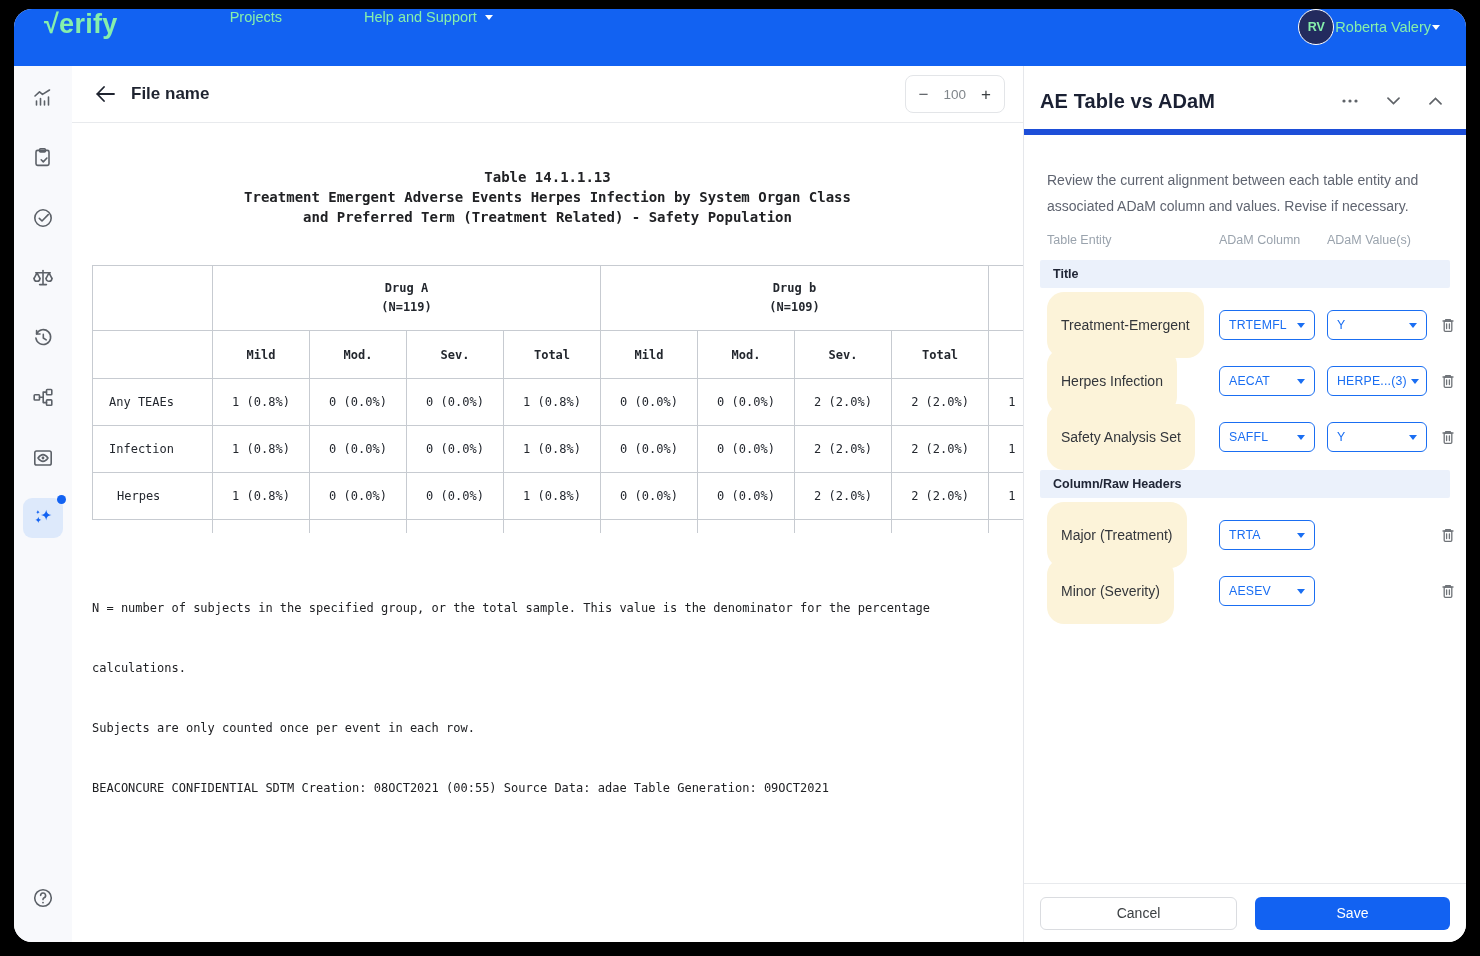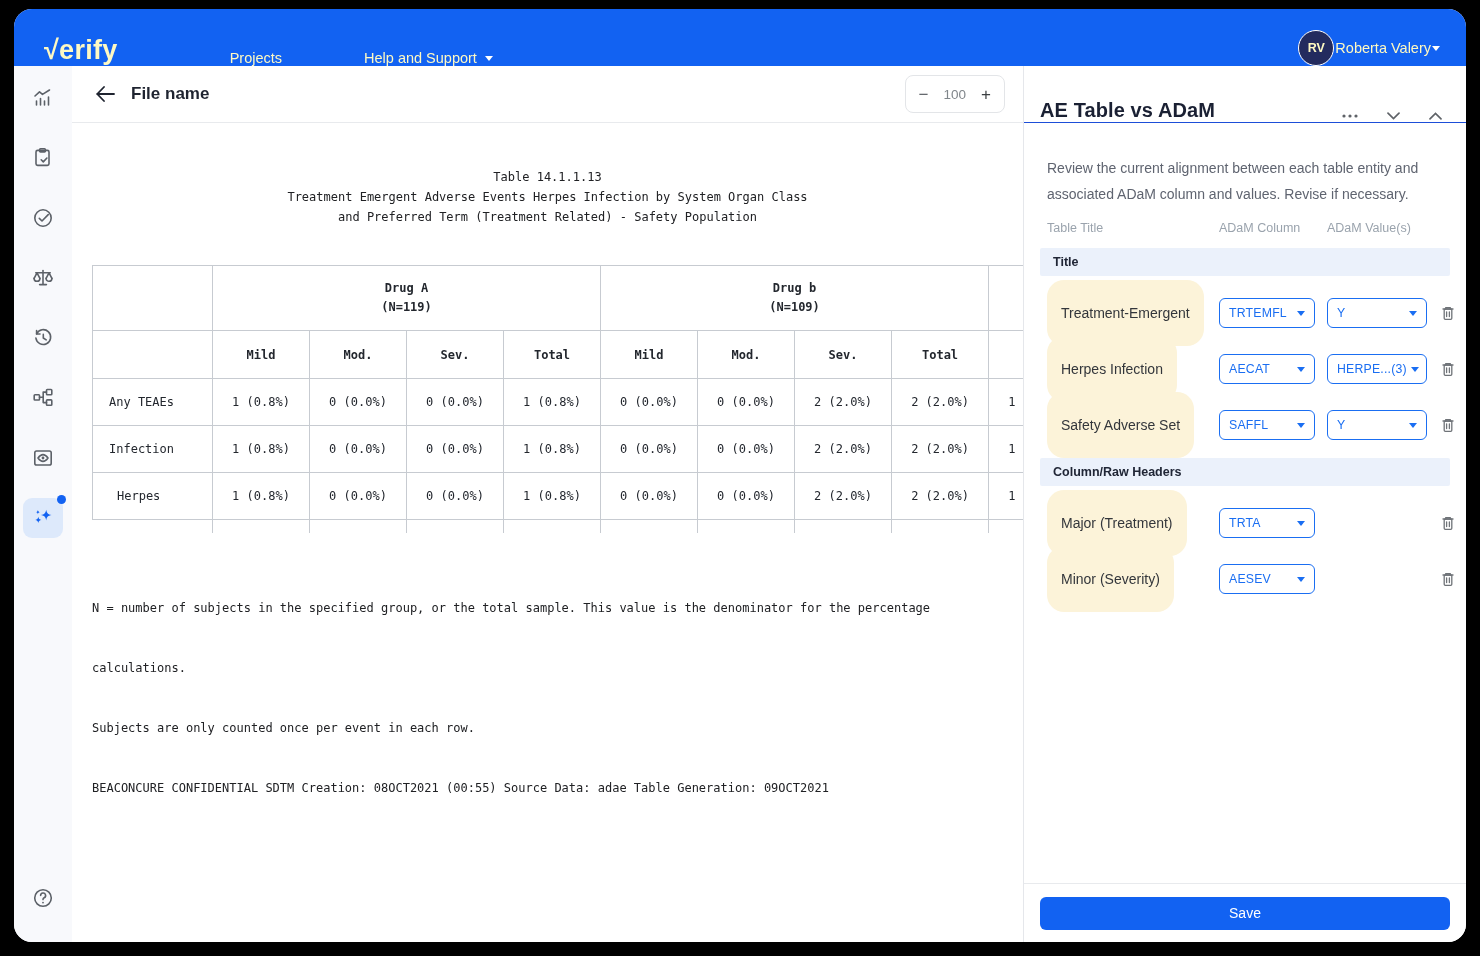--- a/index.html
+++ b/index.html
@@ -1,20 +1,20 @@
 <!DOCTYPE html>
 <html><head>
 <meta charset="utf-8">
 <style>
   html,body{margin:0;padding:0;background:#000;width:1480px;height:956px;overflow:hidden;
     font-family:"Liberation Sans",sans-serif;-webkit-font-smoothing:antialiased;}
   .frame{position:absolute;left:14px;right:14px;top:9px;bottom:14px;background:#fff;
     border-radius:18px;overflow:hidden;display:flex;flex-direction:column;}
   
-  .topbar{height:57px;flex:0 0 57px;background:#1262F2;display:flex;align-items:flex-end;color:#fef9c3;}
+  .topbar{height:57px;flex:0 0 57px;background:#1262F2;display:flex;align-items:flex-start;color:#86efac;}
   .brand{margin-left:30px;font-size:27px;font-weight:700;letter-spacing:.3px;cursor:pointer;}
   .topnav{margin-left:112px;display:flex;align-items:center;gap:82px;font-size:14.5px;}
   .topnav .navitem{display:flex;align-items:center;gap:8px;cursor:pointer;}
   .caret-down{width:0;height:0;border-left:4.5px solid transparent;border-right:4.5px solid transparent;border-top:5px solid #fff;display:inline-block;}
   .userbox{margin-left:auto;margin-right:26px;display:flex;align-items:center;gap:1px;font-size:14.5px;cursor:pointer;}
   .avatar{width:34px;height:34px;border-radius:50%;background:#232B5E;border:1.5px solid #fff;
     display:flex;align-items:center;justify-content:center;font-size:12.5px;font-weight:700;}
   
   .app-body{flex:1;display:flex;min-height:0;}
   .sidebar{width:58px;flex:0 0 58px;background:#F8F9FC;display:flex;flex-direction:column;align-items:center;padding-top:12px;gap:20px;}
@@ -27,36 +27,36 @@
   
   .main{flex:1;min-width:0;display:flex;flex-direction:column;background:#fff;}
   .main-header{height:56px;flex:0 0 56px;display:flex;align-items:center;padding:0 18px 0 22px;border-bottom:1px solid #E8EAED;}
   .back-btn{background:none;border:none;padding:2px;cursor:pointer;display:flex;}
   .file-title{font-size:17px;font-weight:700;color:#1F2430;margin-left:14px;}
   .zoom-box{margin-left:auto;display:flex;align-items:center;border:1px solid #E3E5E8;border-radius:8px;height:36px;padding:0 11px;gap:13px;background:#fff;}
   .zoom-btn{background:none;border:none;font-size:17px;line-height:1;color:#5F6368;cursor:pointer;padding:0 2px;font-family:"Liberation Sans",sans-serif;}
   .zoom-btn.plus{color:#3C4043;}
   .zoom-val{font-size:13.5px;color:#80868B;}
   .canvas{flex:1;overflow:hidden;}
-  .doc-title{margin-top:44px;text-align:center;font-family:"DejaVu Sans Mono",monospace;font-size:12px;font-weight:400;color:#202124;line-height:20px;}
+  .doc-title{margin-top:44px;text-align:center;font-family:"DejaVu Sans Mono",monospace;font-size:14px;font-weight:700;color:#202124;line-height:20px;}
   .clin-wrap{margin:38px 0 0 20px;}
   table.clin{border-collapse:collapse;table-layout:fixed;width:993px;
     font-family:"DejaVu Sans Mono",monospace;font-size:12px;color:#23272E;background:#fff;}
   table.clin td{border:1px solid #C7CBD1;text-align:center;padding:0;overflow:hidden;white-space:nowrap;}
   table.clin tr.grp td{height:64px;font-weight:700;line-height:19px;}
   table.clin tr.sub td{height:47px;font-weight:700;}
   table.clin tr.dat td{height:46px;}
   table.clin td.lbl{text-align:left;padding-left:16px;}
   table.clin td.lbl.ind1{padding-left:24px;}
   table.clin tr.stub td{height:13px;border-bottom:none;}
   table.clin tr.stub td.lbl{border-left:none;}
   .footnotes{margin:25px 0 0 20px;font-family:"DejaVu Sans Mono",monospace;font-size:12px;color:#202124;line-height:20px;white-space:pre;}
   
   .panel{width:442px;flex:0 0 442px;border-left:1px solid #E5E7EB;display:flex;flex-direction:column;background:#fff;}
-  .panel-header{height:56px;flex:0 0 56px;display:flex;align-items:flex-end;padding:0 22px 0 16px;border-bottom:1px solid #1d4ed8;}
+  .panel-header{height:56px;flex:0 0 56px;display:flex;align-items:center;padding:0 22px 0 16px;border-bottom:6px solid #1d4ed8;margin-top:7px;}
   .panel-title{font-size:20px;font-weight:700;color:#1A2033;letter-spacing:.1px;}
   .panel-hicons{margin-left:auto;display:flex;align-items:center;gap:25px;}
   .picon-btn{background:none;border:none;padding:2px;cursor:pointer;display:flex;}
   .panel-body{flex:1;min-height:0;overflow:hidden;padding:18px 16px 0 16px;}
   .panel-desc{font-size:14px;color:#5F6470;line-height:26px;padding-left:7px;margin-bottom:14px;max-width:398px;}
   .map-grid{display:grid;grid-template-columns:160px 96px 100px 16px;column-gap:12px;align-items:center;}
   .col-heads{padding-left:7px;font-size:12.5px;color:#9AA3AD;margin-bottom:13px;}
   .section-header{background:#EBF1FB;height:28px;display:flex;align-items:center;padding:0 13px;
     font-size:12.5px;font-weight:700;color:#202636;border-radius:2px;margin-bottom:4px;}
   .section-header + .map-row{margin-top:0;}
@@ -304,21 +304,21 @@
             <svg width="13" height="8" viewBox="0 0 13 8" fill="none" stroke="#5F6368" stroke-width="1.7" stroke-linecap="round">
               <path d="M1 6.8L6.5 1.5 12 6.8"></path>
             </svg>
           </button>
         </div>
       </div>
 
       <div class="panel-body">
         <p class="panel-desc">Review the current alignment between each table entity and associated ADaM column and values. Revise if necessary.</p>
         <div class="map-grid col-heads">
-          <span>Table Title</span>
+          <span>Table Entity</span>
           <span>ADaM Column</span>
           <span>ADaM Value(s)</span>
           <span></span>
         </div>
         <div>
             <div class="section-header">Title</div>
             <div class="map-row map-grid">
         <span class="pill">Treatment-Emergent</span>
         <button class="dd">
                 <span>TRTEMFL</span>
@@ -350,21 +350,21 @@
         <button class="trash-btn">
                 <svg width="14" height="16" viewBox="0 0 14 16" fill="none" stroke="#6F7378" stroke-width="1.3" stroke-linecap="round">
       <path d="M2 4h10"></path>
                   <path d="M4.8 4V2.6h4.4V4"></path>
       <rect x="3.2" y="4" width="7.6" height="10.4" rx="1.1"></rect>
       <path d="M5.6 6.8v4.8M8.4 6.8v4.8"></path>
                 </svg>
               </button>
       </div>
             <div class="map-row map-grid">
-        <span class="pill">Safety Adverse Set</span>
+        <span class="pill">Safety Analysis Set</span>
         <button class="dd">
                 <span>SAFFL</span>
                 <span class="dd-caret"></span>
               </button>
         <button class="dd">
                 <span>Y</span>
                 <span class="dd-caret"></span>
               </button>
         <button class="trash-btn">
                 <svg width="14" height="16" viewBox="0 0 14 16" fill="none" stroke="#6F7378" stroke-width="1.3" stroke-linecap="round">
@@ -405,18 +405,19 @@
                   <path d="M4.8 4V2.6h4.4V4"></path>
       <rect x="3.2" y="4" width="7.6" height="10.4" rx="1.1"></rect>
       <path d="M5.6 6.8v4.8M8.4 6.8v4.8"></path>
                 </svg>
               </button>
       </div>
           </div>
       </div>
 
       <div class="panel-footer">
+        <button class="btn btn-cancel">Cancel</button>
         <button class="btn btn-save">Save</button>
       </div>
     </section>
 
   </div>
 </div>
 
 </body></html>

